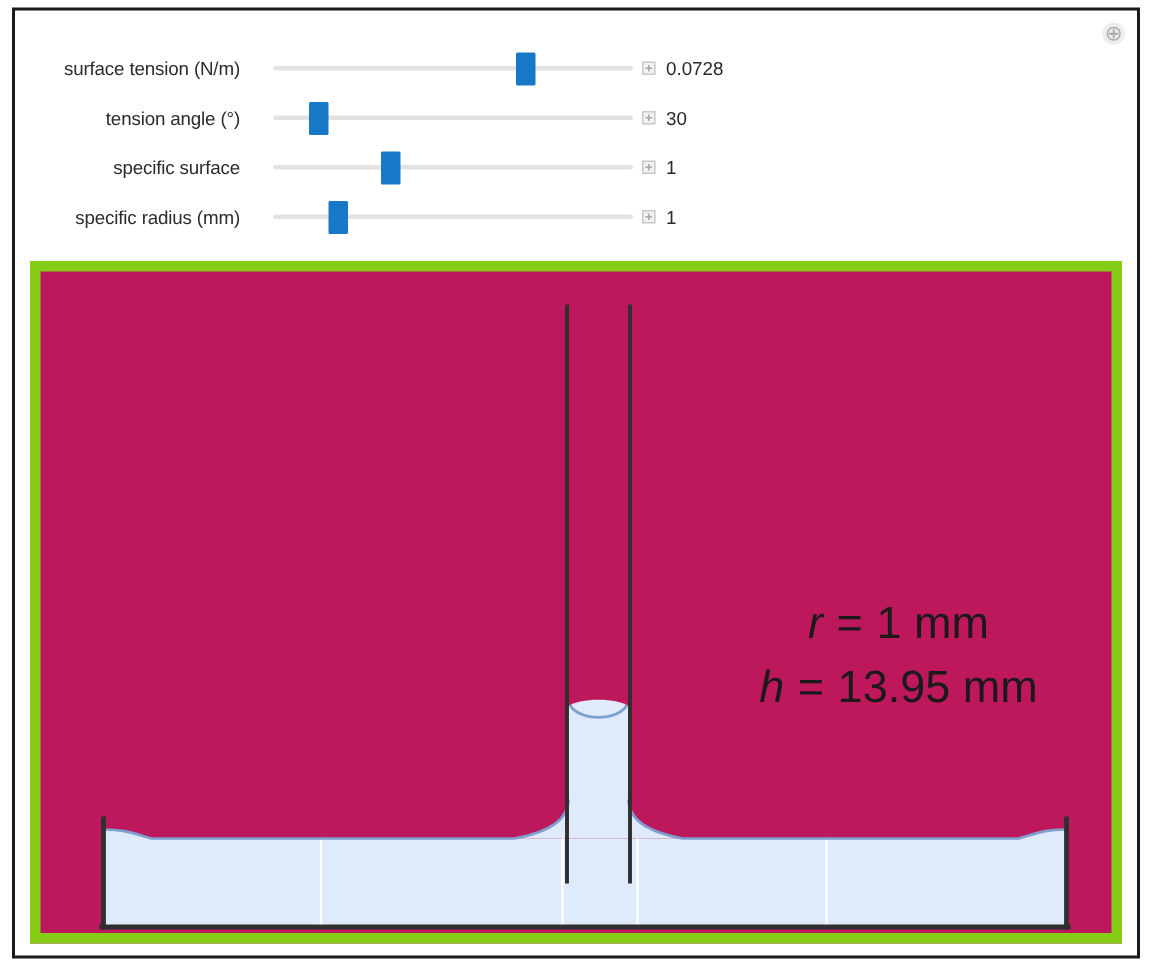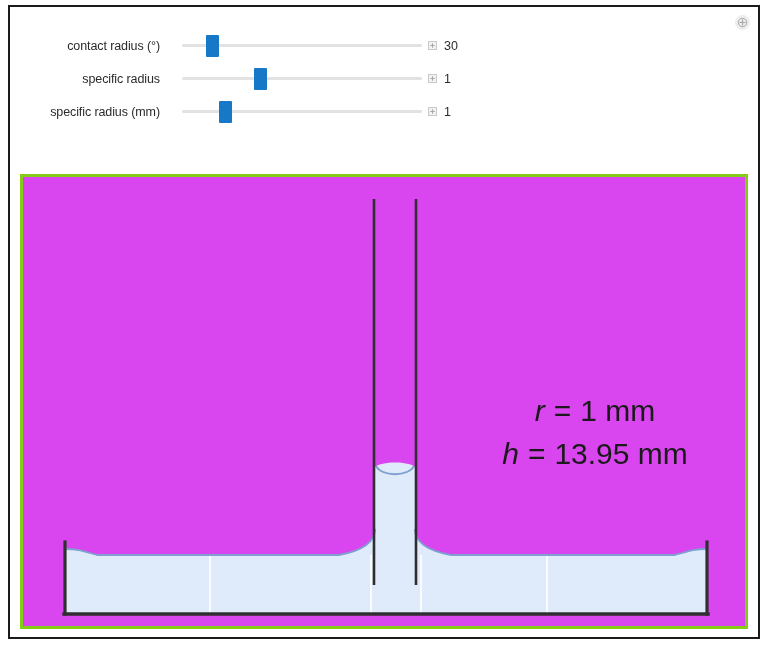--- a/index.html
+++ b/index.html
@@ -111,57 +111,70 @@
   }
 
   
   #panel {
     position: absolute;
     left: 10px;
     top: 167px;
     width: 728px;
     height: 455px;
     box-sizing: border-box;
-    border: 3px solid #84cc16;
-    background: #d946ef;
+    border: 7px solid #84cc16;
+    background: #be185d;
   }
   #scene { display: block; }
 </style>
 </head>
 <body>
 
 <div id="demo-frame">
 
   <div id="plus-icon">
     <svg width="15" height="15" viewBox="0 0 15 15" aria-hidden="true">
       <circle cx="7.5" cy="7.5" r="7" fill="#ededed"></circle>
       <circle cx="7.5" cy="7.5" r="4.2" fill="none" stroke="#a9a9a9" stroke-width="1"></circle>
       <path d="M7.5 4.9 L7.5 10.1 M4.9 7.5 L10.1 7.5" stroke="#a9a9a9" stroke-width="1.2" stroke-linecap="round"></path>
     </svg>
   </div>
 
   <div id="controls">
 
-
-    <div class="ctrl-row">
-      <span class="ctrl-label">contact radius (°)</span>
+    <div class="ctrl-row">
+      <span class="ctrl-label">surface tension (N/m)</span>
+      <div class="slider">
+        <div class="slider-track"></div>
+        <div class="slider-thumb" style="left:70%"></div>
+      </div>
+      <span class="val-icon">
+        <svg width="7" height="7" viewBox="0 0 7 7" aria-hidden="true">
+          <path d="M3.5 1.3 L3.5 5.7 M1.3 3.5 L5.7 3.5" stroke="#a8a8a8" stroke-width="1"></path>
+        </svg>
+      </span>
+      <span class="ctrl-value">0.0728</span>
+    </div>
+
+    <div class="ctrl-row">
+      <span class="ctrl-label">tension angle (°)</span>
       <div class="slider">
         <div class="slider-track"></div>
         <div class="slider-thumb" style="left:12.5%"></div>
       </div>
       <span class="val-icon">
         <svg width="7" height="7" viewBox="0 0 7 7" aria-hidden="true">
           <path d="M3.5 1.3 L3.5 5.7 M1.3 3.5 L5.7 3.5" stroke="#a8a8a8" stroke-width="1"></path>
         </svg>
       </span>
       <span class="ctrl-value">30</span>
     </div>
 
     <div class="ctrl-row">
-      <span class="ctrl-label">specific radius</span>
+      <span class="ctrl-label">specific surface</span>
       <div class="slider">
         <div class="slider-track"></div>
         <div class="slider-thumb" style="left:32.5%"></div>
       </div>
       <span class="val-icon">
         <svg width="7" height="7" viewBox="0 0 7 7" aria-hidden="true">
           <path d="M3.5 1.3 L3.5 5.7 M1.3 3.5 L5.7 3.5" stroke="#a8a8a8" stroke-width="1"></path>
         </svg>
       </span>
       <span class="ctrl-value">1</span>

